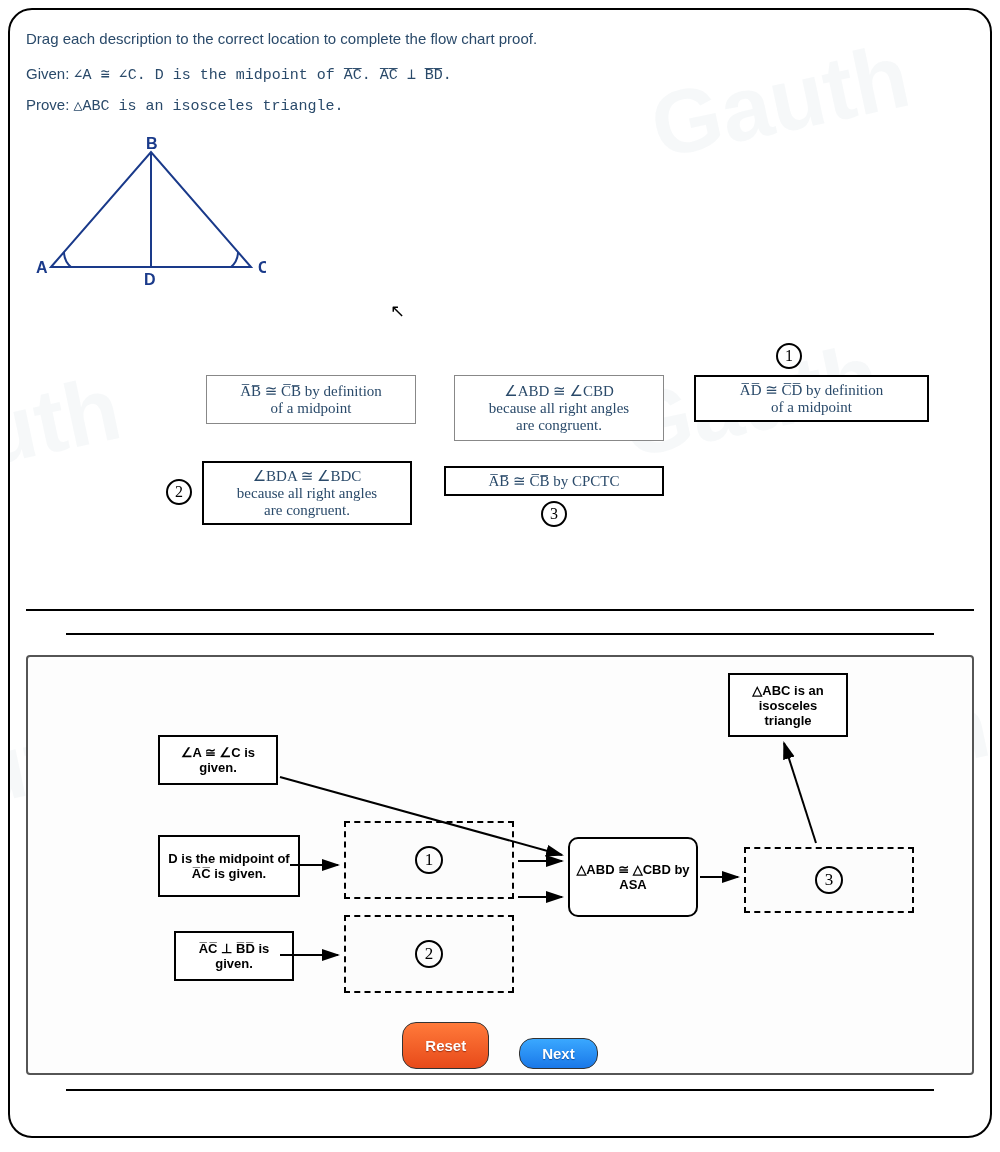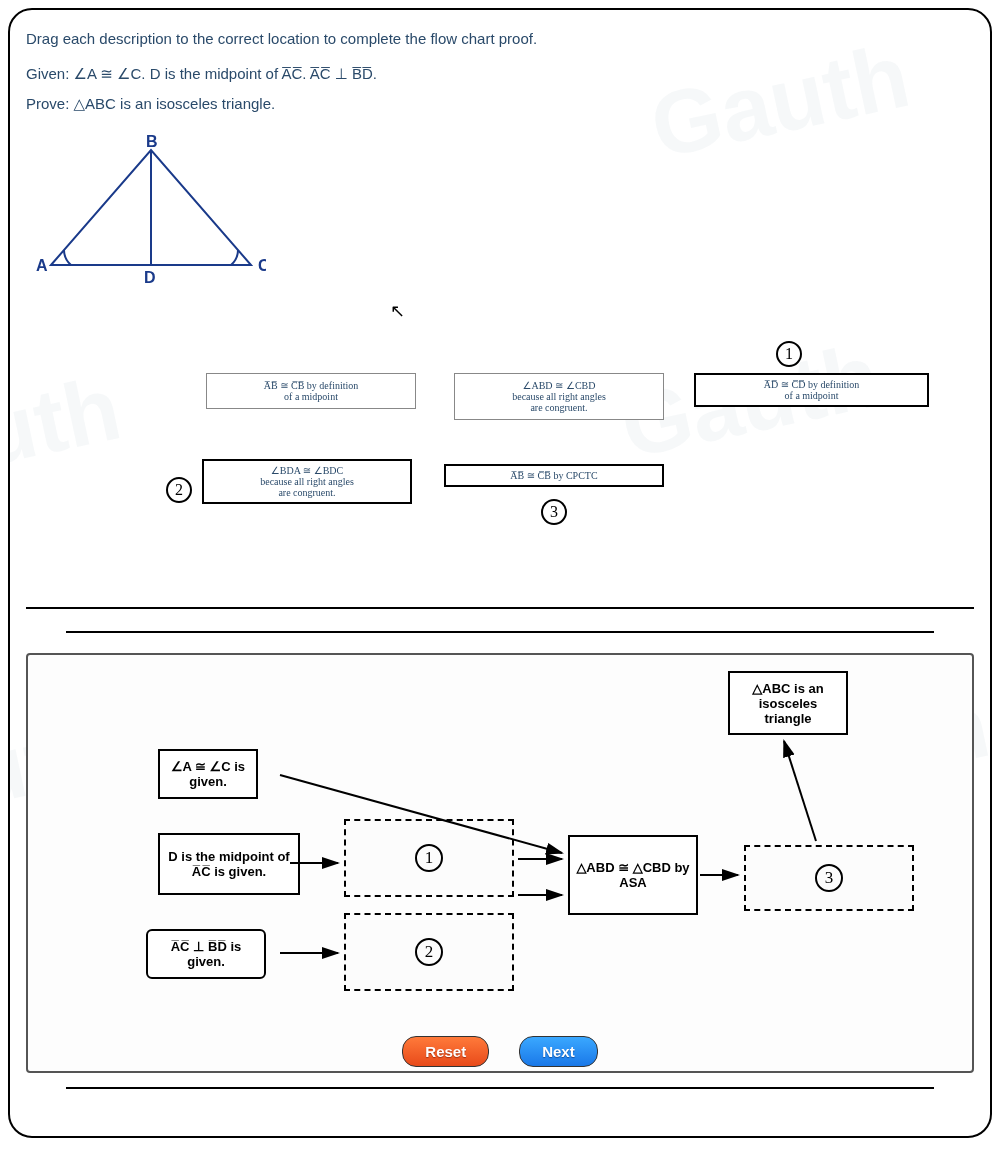--- a/index.html
+++ b/index.html
@@ -22,30 +22,30 @@
     .instruction {
       color: #2a4a6a;
       font-size: 15px;
       margin-bottom: 18px;
     }
     .given, .prove {
       color: #2a4a6a;
       font-size: 15px;
       margin-bottom: 12px;
     }
-    .given .math, .prove .math { font-family: Liberation Sans, sans-serif; }
+    .given .math, .prove .math { font-family: Liberation Mono, monospace; }
     .triangle-svg { margin: 10px 0 20px 10px; }
     .options-area { position: relative; height: 250px; margin-top: 40px; }
     .option-box {
       position: absolute;
       border: 1px solid #888;
       background: #fff;
       text-align: center;
       padding: 6px 10px;
-      font-size: 10px;
+      font-size: 15px;
       color: #2a4a6a;
       font-family: serif;
     }
     .framed { border: 2px solid #000; padding: 4px 8px; }
     .circle-num {
       position: absolute;
       width: 26px; height: 26px;
       border: 2px solid #000;
       border-radius: 50%;
       display: flex;
@@ -95,21 +95,20 @@
       font-family: serif;
       font-size: 17px;
     }
     .btn-row {
       position: absolute;
       bottom: 4px;
       left: 0; right: 0;
       display: flex;
       justify-content: center;
       gap: 30px;
-      align-items: flex-end;
     }
     .btn {
       border-radius: 14px;
       padding: 6px 22px;
       font-weight: bold;
       font-size: 15px;
       color: #fff;
       border: 1px solid #333;
       cursor: pointer;
     }
@@ -199,32 +198,32 @@
   </div>
 
   <div class="divider"></div>
   <div style="height:14px"></div>
   <div class="divider" style="margin:0 40px;"></div>
 
   <div class="flowchart-panel">
 
     <div class="fc-box" style="top:16px; left:700px; width:120px; height:64px;">△ABC is an isosceles triangle</div>
 
-    <div class="fc-box" style="top:94px; left:130px; width:100px; height:50px;">∠A ≅ ∠C is given.</div>
+    <div class="fc-box" style="top:78px; left:130px; width:120px; height:50px;">∠A ≅ ∠C is given.</div>
     <div class="fc-box" style="top:178px; left:130px; width:142px; height:62px;">D is the midpoint of A̅C̅ is given.</div>
-    <div class="fc-box" style="top:274px; left:118px; width:120px; height:50px;border-radius:6px;">A̅C̅ ⊥ B̅D̅ is given.</div>
+    <div class="fc-box" style="top:274px; left:146px; width:120px; height:50px;">A̅C̅ ⊥ B̅D̅ is given.</div>
 
     <div class="fc-drop" style="top:164px; left:316px; width:170px; height:78px;">
       <div class="drop-circle">1</div>
     </div>
     <div class="fc-drop" style="top:258px; left:316px; width:170px; height:78px;">
       <div class="drop-circle">2</div>
     </div>
 
-    <div class="fc-box" style="top:180px; left:540px; width:130px; height:80px;">△ABD ≅ △CBD by ASA</div>
+    <div class="fc-box" style="top:180px; left:540px; width:130px; height:80px;border-radius:10px;">△ABD ≅ △CBD by ASA</div>
 
     <div class="fc-drop" style="top:190px; left:716px; width:170px; height:66px;">
       <div class="drop-circle">3</div>
     </div>
 
     <svg width="100%" height="100%" style="position:absolute;top:0;left:0;pointer-events:none;">
       <defs>
         <marker id="ah" markerWidth="10" markerHeight="10" refX="8" refY="3" orient="auto">
           <path d="M0,0 L9,3 L0,6 Z" fill="#000"></path>
         </marker>

